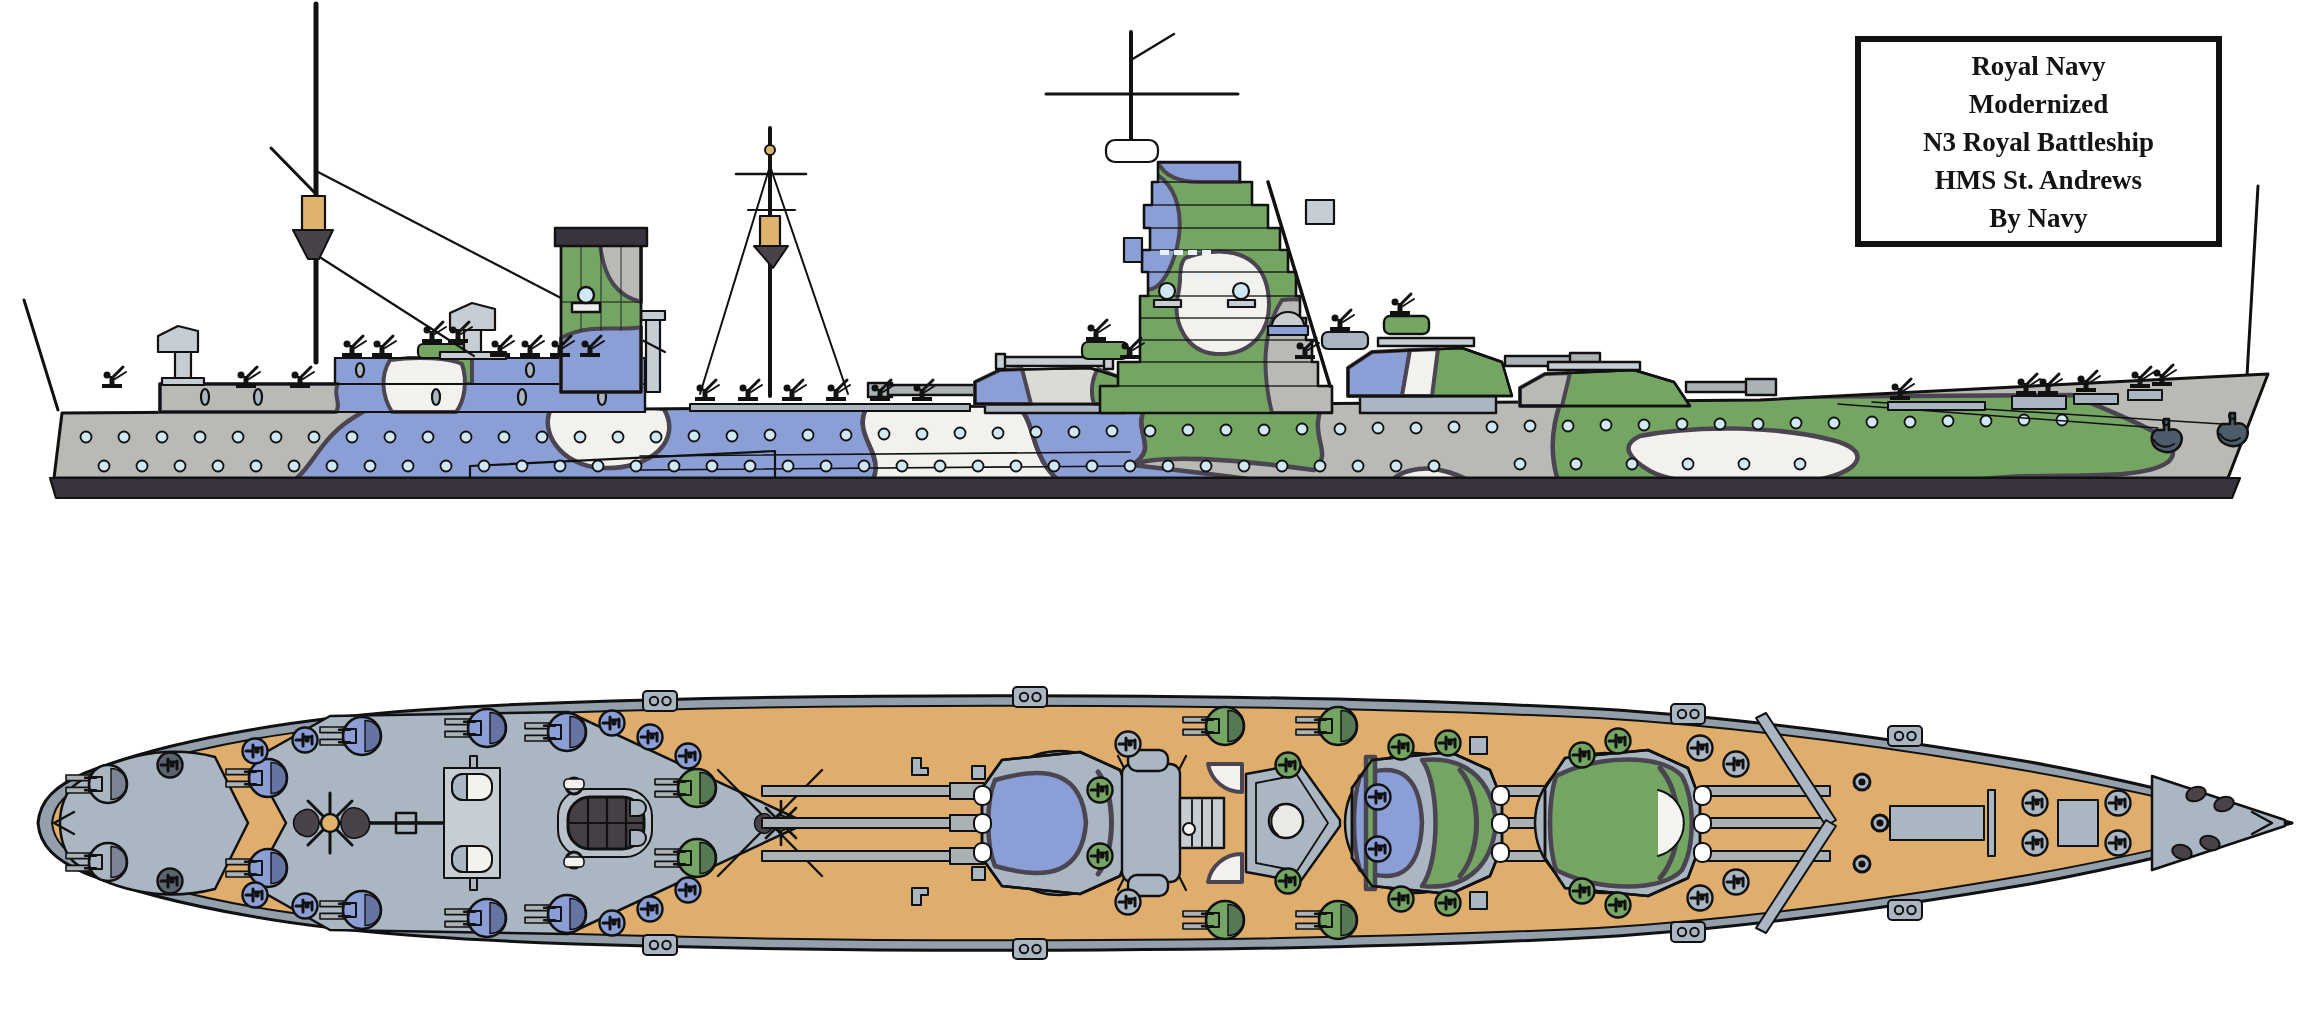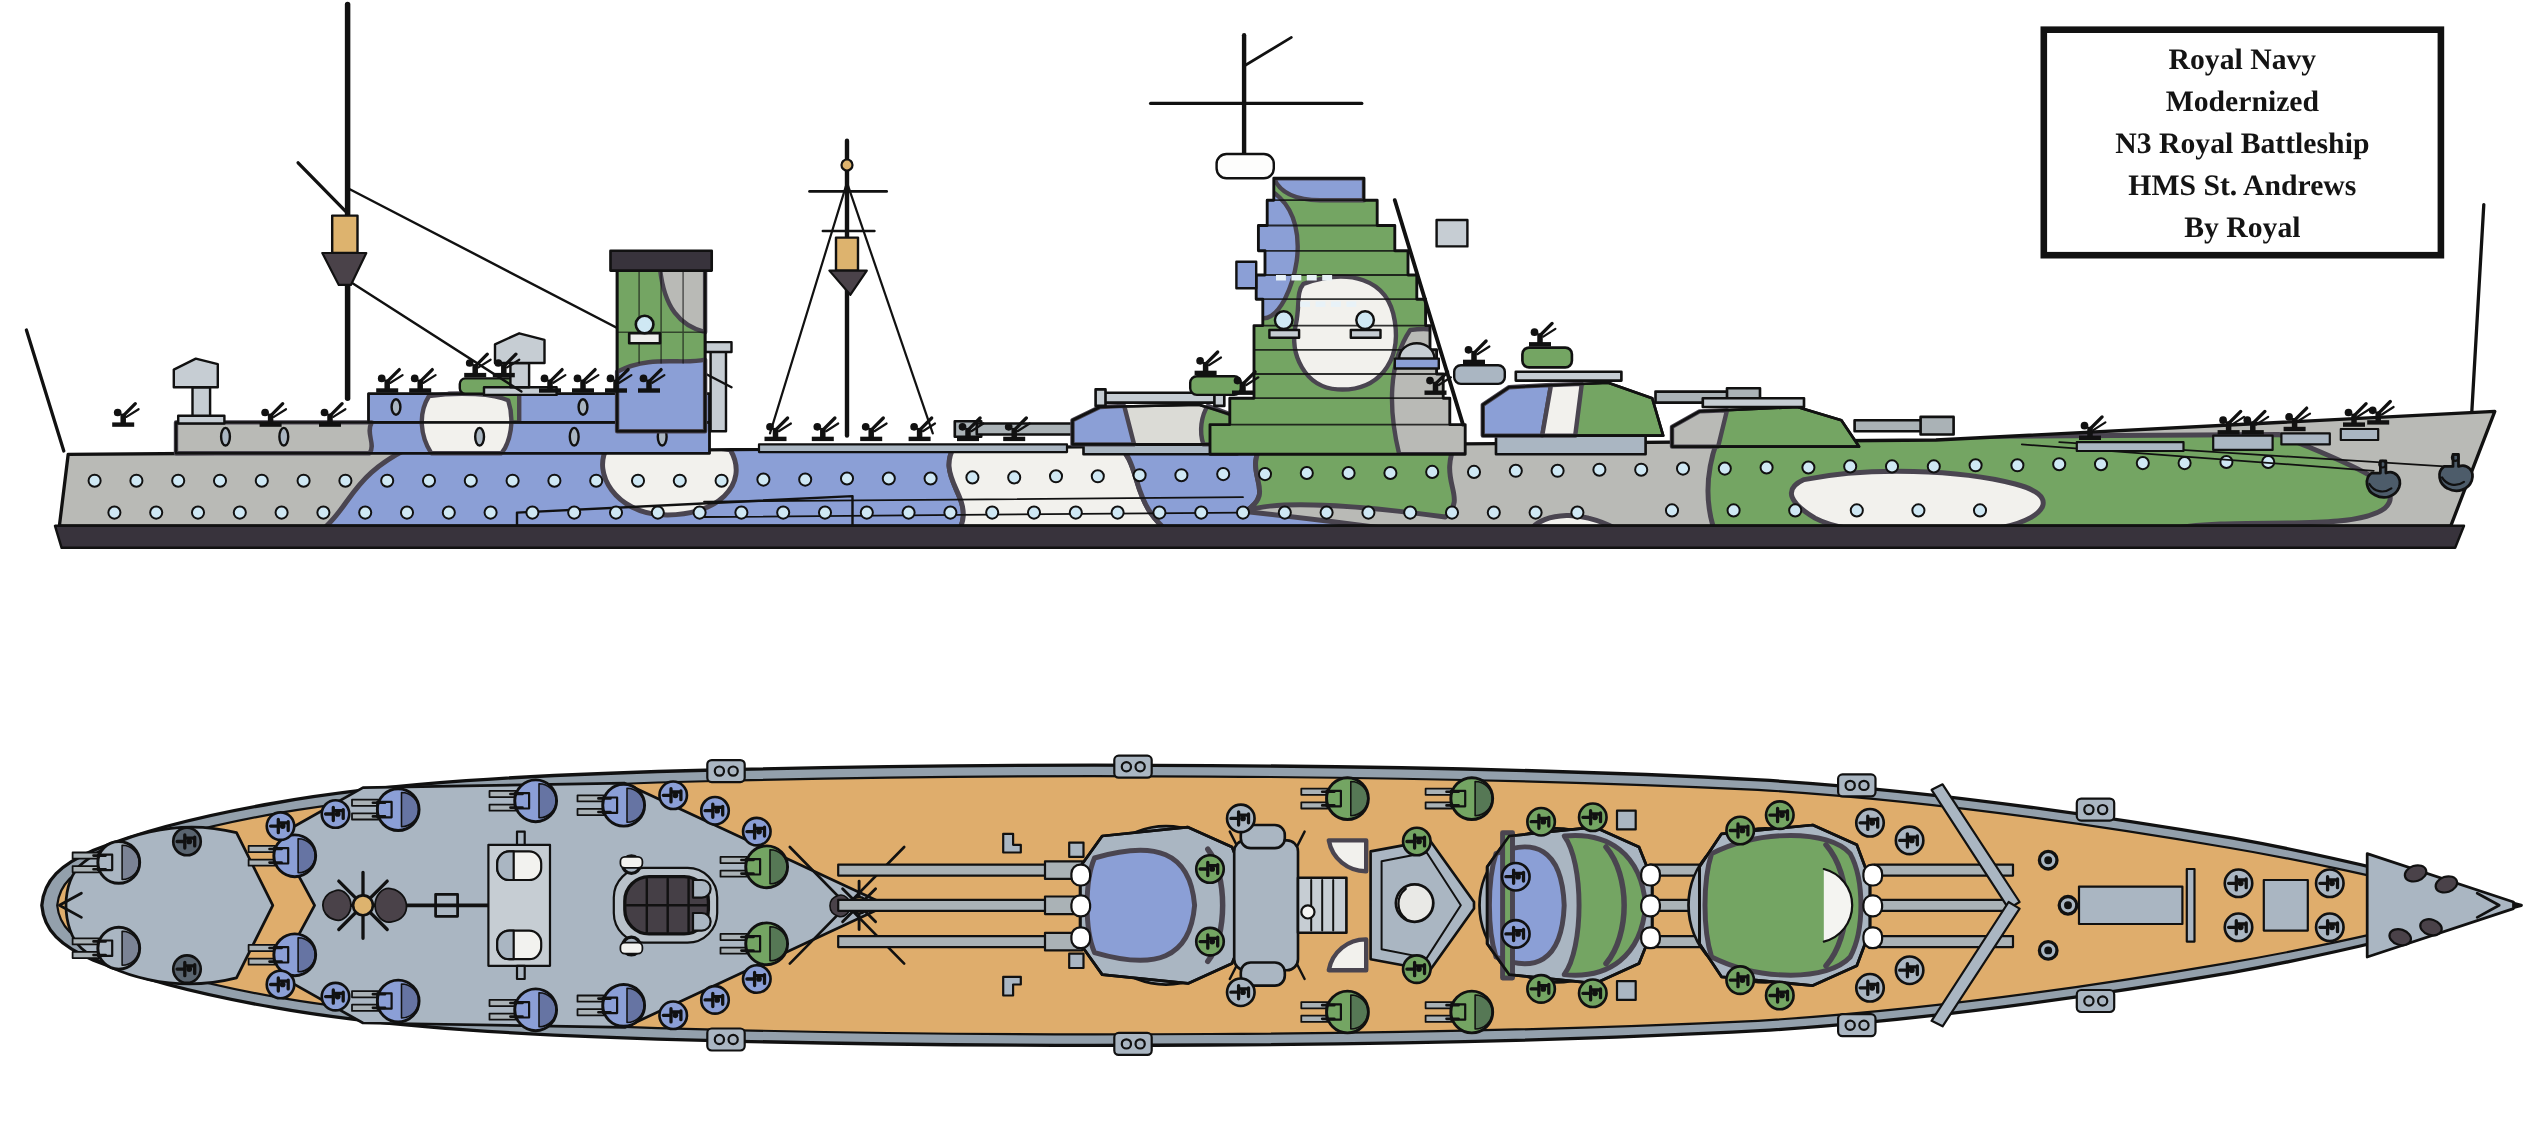--- a/index.html
+++ b/index.html
@@ -5,21 +5,21 @@
   :root{
     --hull_gray:#b9bab6; --camo_blue:#8b9fd6; --camo_green:#74a563; --camo_white:#f2f1ed;
     --camo_line:#4a4550; --boot:#38333c; --deck_tan:#dfad6c; --str_gray:#aab6c2;
     --str_gray_lt:#c6cdd3; --edge_band:#93a0ac; --funnel_dark:#453f46; --mast_tan:#ddb36e;
     --porthole:#cfe8f4; --barrel:#aab2b6; --dark_fit:#4a4249; --anchor:#4d5c6a; --ink:#111111;
   }
   html,body{margin:0;padding:0;background:#ffffff;}
   #stage{position:relative;width:2300px;height:1026px;background:#fff;overflow:hidden;
          font-family:"Liberation Sans",sans-serif;}
   #drawing{position:absolute;left:0;top:0;}
-  .titlebox{position:absolute;left:1855px;top:24px;width:367px;height:211px;background:#fff;
+  .titlebox{position:absolute;left:1855px;top:36px;width:367px;height:211px;background:#fff;
     border:6px solid #111;box-sizing:border-box;display:flex;flex-direction:column;
     align-items:center;justify-content:center;text-align:center;}
   .titlebox span{display:block;font-family:"Liberation Serif","DejaVu Serif",serif;
     font-weight:bold;font-size:27px;line-height:38px;color:#141414;white-space:nowrap;}
   svg *{vector-effect:none}
 </style>
 </head>
 <body>
 
 <div id="stage">
@@ -609,16 +609,16 @@
           <use href="#aaT" x="2118" y="843" style="color: var(--str_gray);"></use>
         </g>
   </g>
 </svg>
 
 <div class="titlebox">
   <span>Royal Navy</span>
   <span>Modernized</span>
   <span>N3 Royal Battleship</span>
   <span>HMS St. Andrews</span>
-  <span>By Royal</span>
+  <span>By Navy</span>
 </div>
 
 </div>
 
 </body></html>

